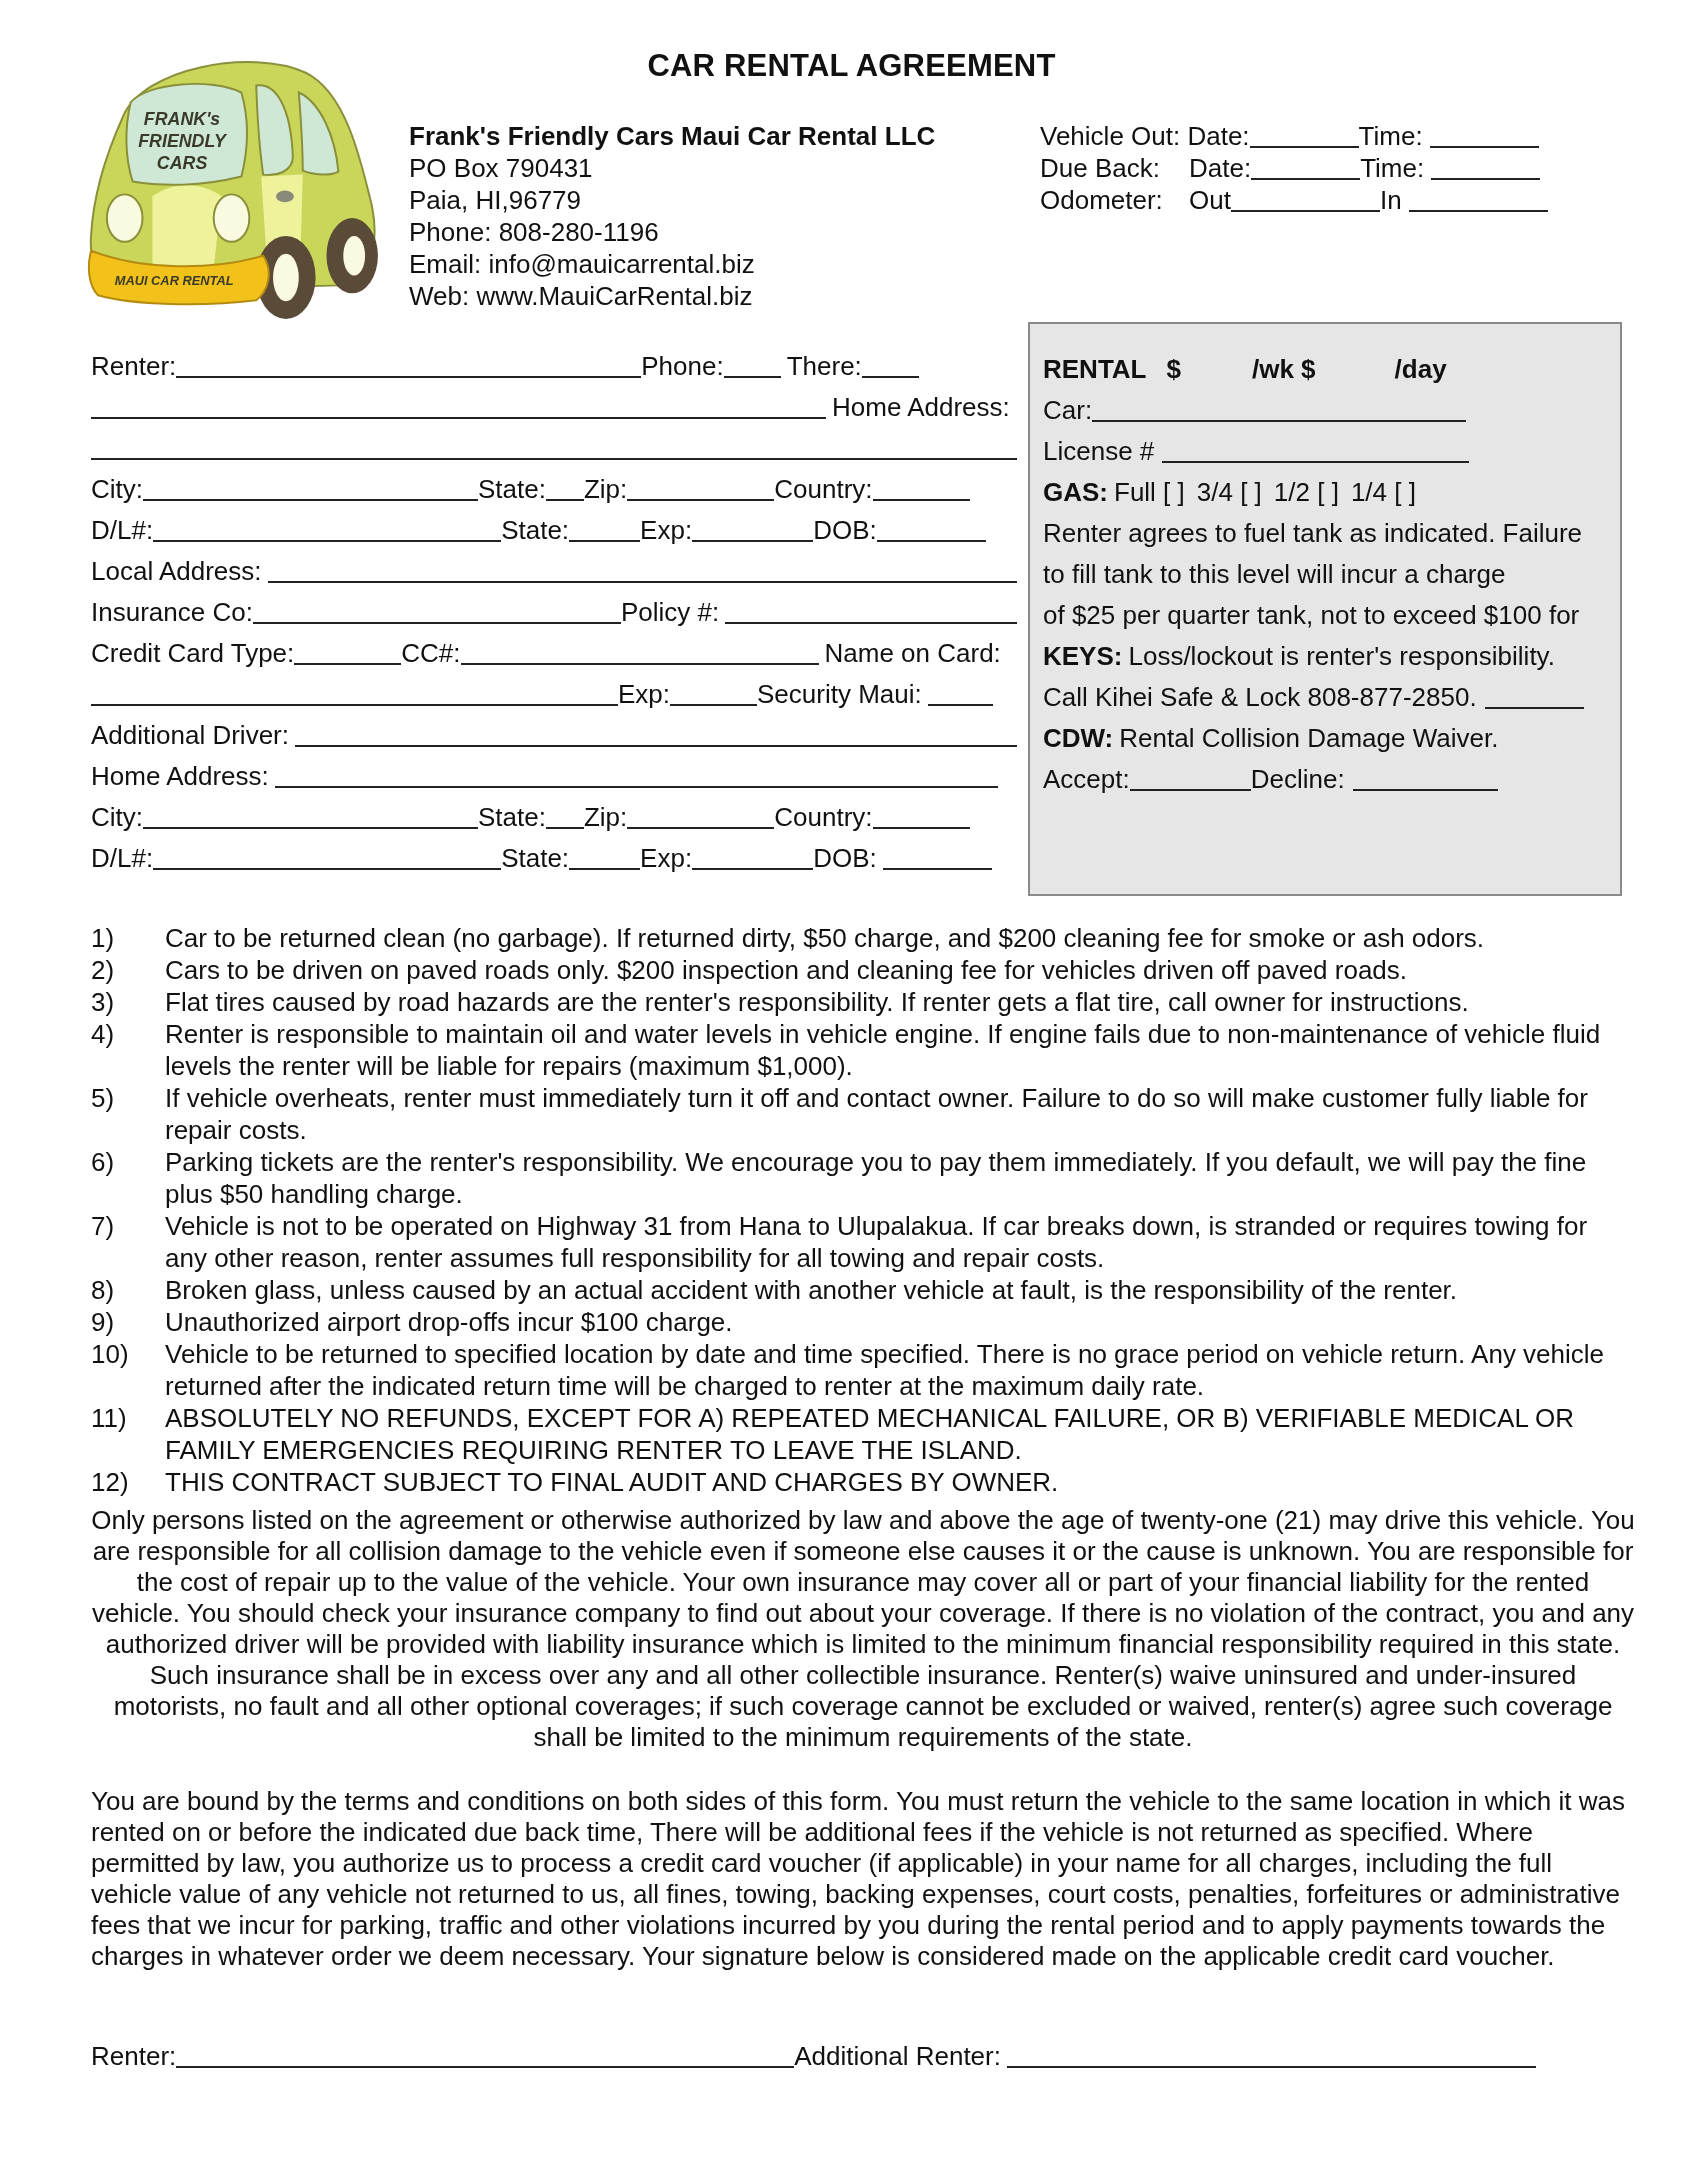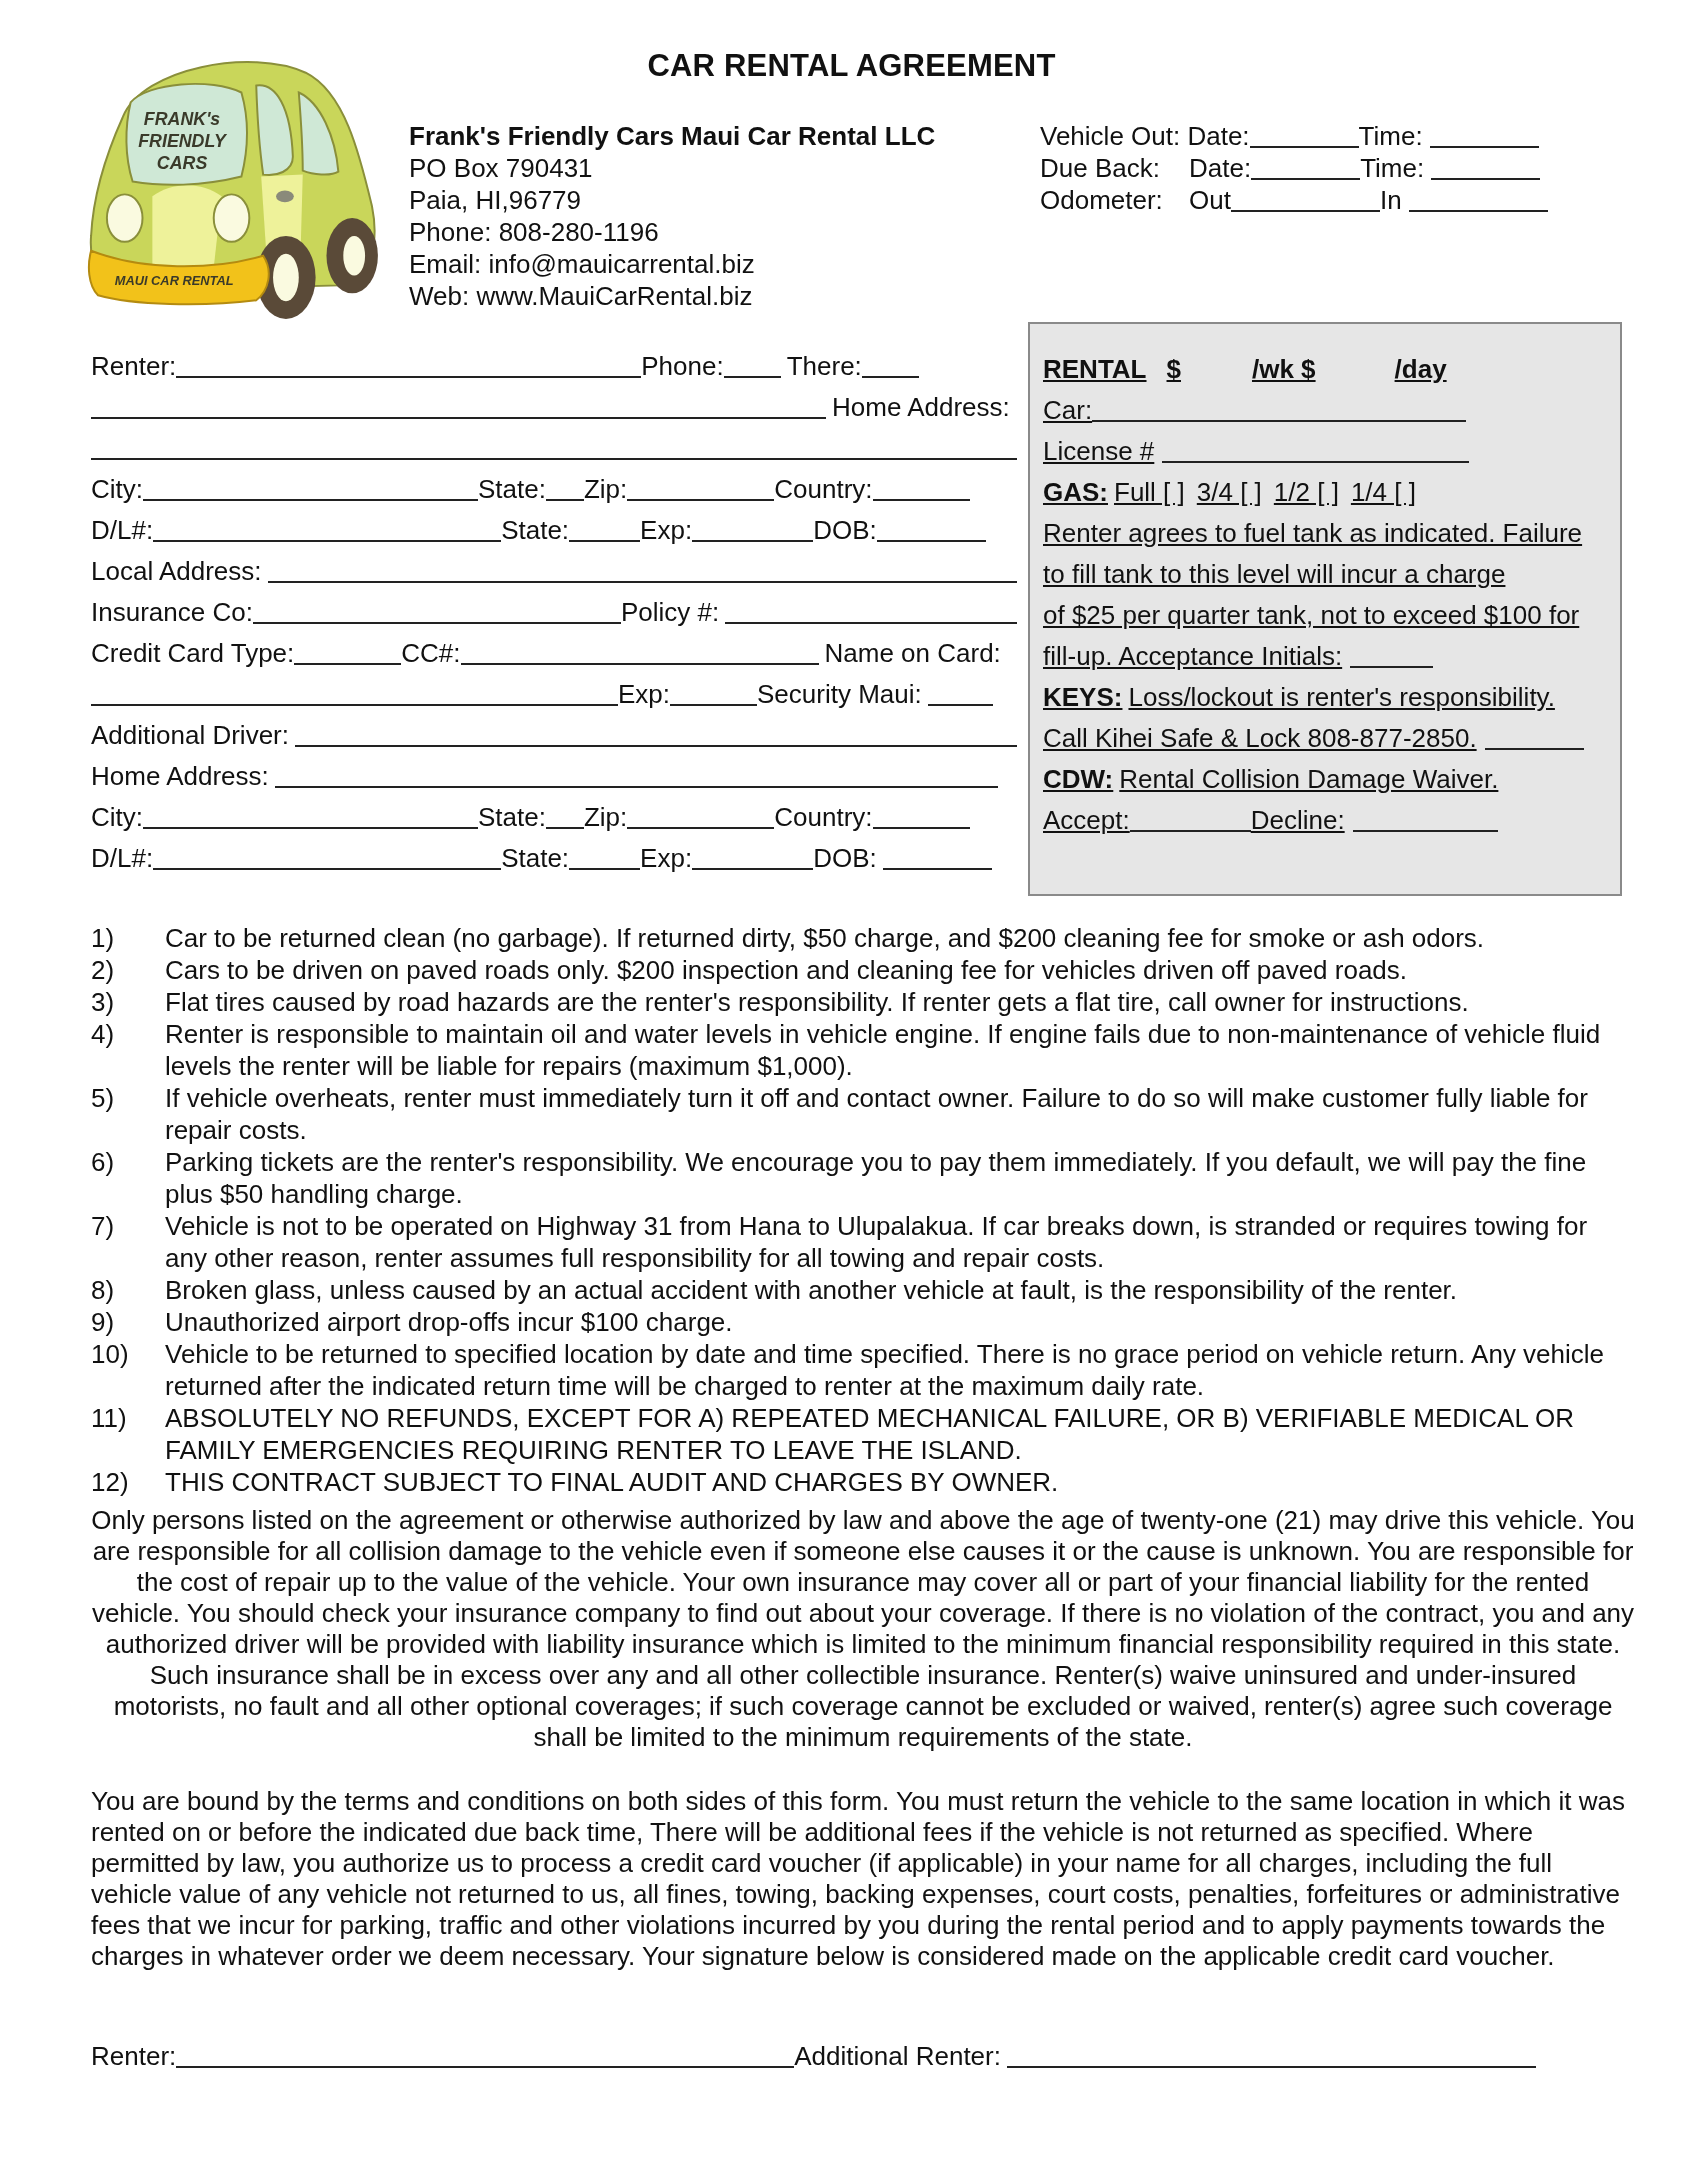--- a/index.html
+++ b/index.html
@@ -29,21 +29,21 @@
   .frow .lbl { flex: 0 0 auto; padding-bottom: 6px; margin-top: 24px; }
   .frow .fill { border-bottom: 2px solid #222; height: 1px; margin-bottom: 10px; }
   .frow .grow { flex: 1 1 auto; }
   .frow .sp { width: 6px; flex: 0 0 auto; }
 
   
   .graybox {
     left: 1028px; top: 322px; width: 594px; height: 574px;
     background: #e6e6e6; border: 2px solid #8a8a8a; box-sizing: border-box;
   }
-  .grayinner { position: absolute; left: 13px; top: 26px; right: 20px; text-decoration: underline; }
+  .grayinner { position: absolute; left: 13px; top: 26px; right: 20px; }
   .grow2 { display: flex; align-items: flex-end; height: 41px; font-size: 26px; white-space: nowrap; }
   .grow2 .fill { border-bottom: 2px solid #222; height: 1px; margin-bottom: 10px; }
   .grow2 .lbl { padding-bottom: 6px; }
 
   
   .terms { left: 91px; top: 922px; width: 1544px; font-size: 26px; line-height: 32px; }
   .term { display: flex; }
   .term .num { flex: 0 0 74px; }
   .term .txt { flex: 1 1 auto; white-space: normal; }
 
@@ -146,25 +146,20 @@
     <div class="grow2">
         <span class="lbl">Renter agrees to fuel tank as indicated. Failure</span>
       </div>
     <div class="grow2">
         <span class="lbl">to fill tank to this level will incur a charge</span>
       </div>
     <div class="grow2">
         <span class="lbl">of $25 per quarter tank, not to exceed $100 for</span>
       </div>
     <div class="grow2">
-      <span class="lbl">fill-up. Acceptance Initials:</span>
-      <span style="width:8px"></span>
-      <span class="fill" style="width:83px"></span>
-    </div>
-    <div class="grow2">
       <span class="lbl b">KEYS:</span>
       <span class="lbl" style="margin-left:6px">Loss/lockout is renter's responsibility.</span>
     </div>
     <div class="grow2">
       <span class="lbl">Call Kihei Safe &amp; Lock 808-877-2850.</span>
       <span style="width:8px"></span>
       <span class="fill" style="width:99px"></span>
     </div>
     <div class="grow2">
       <span class="lbl b">CDW:</span>

